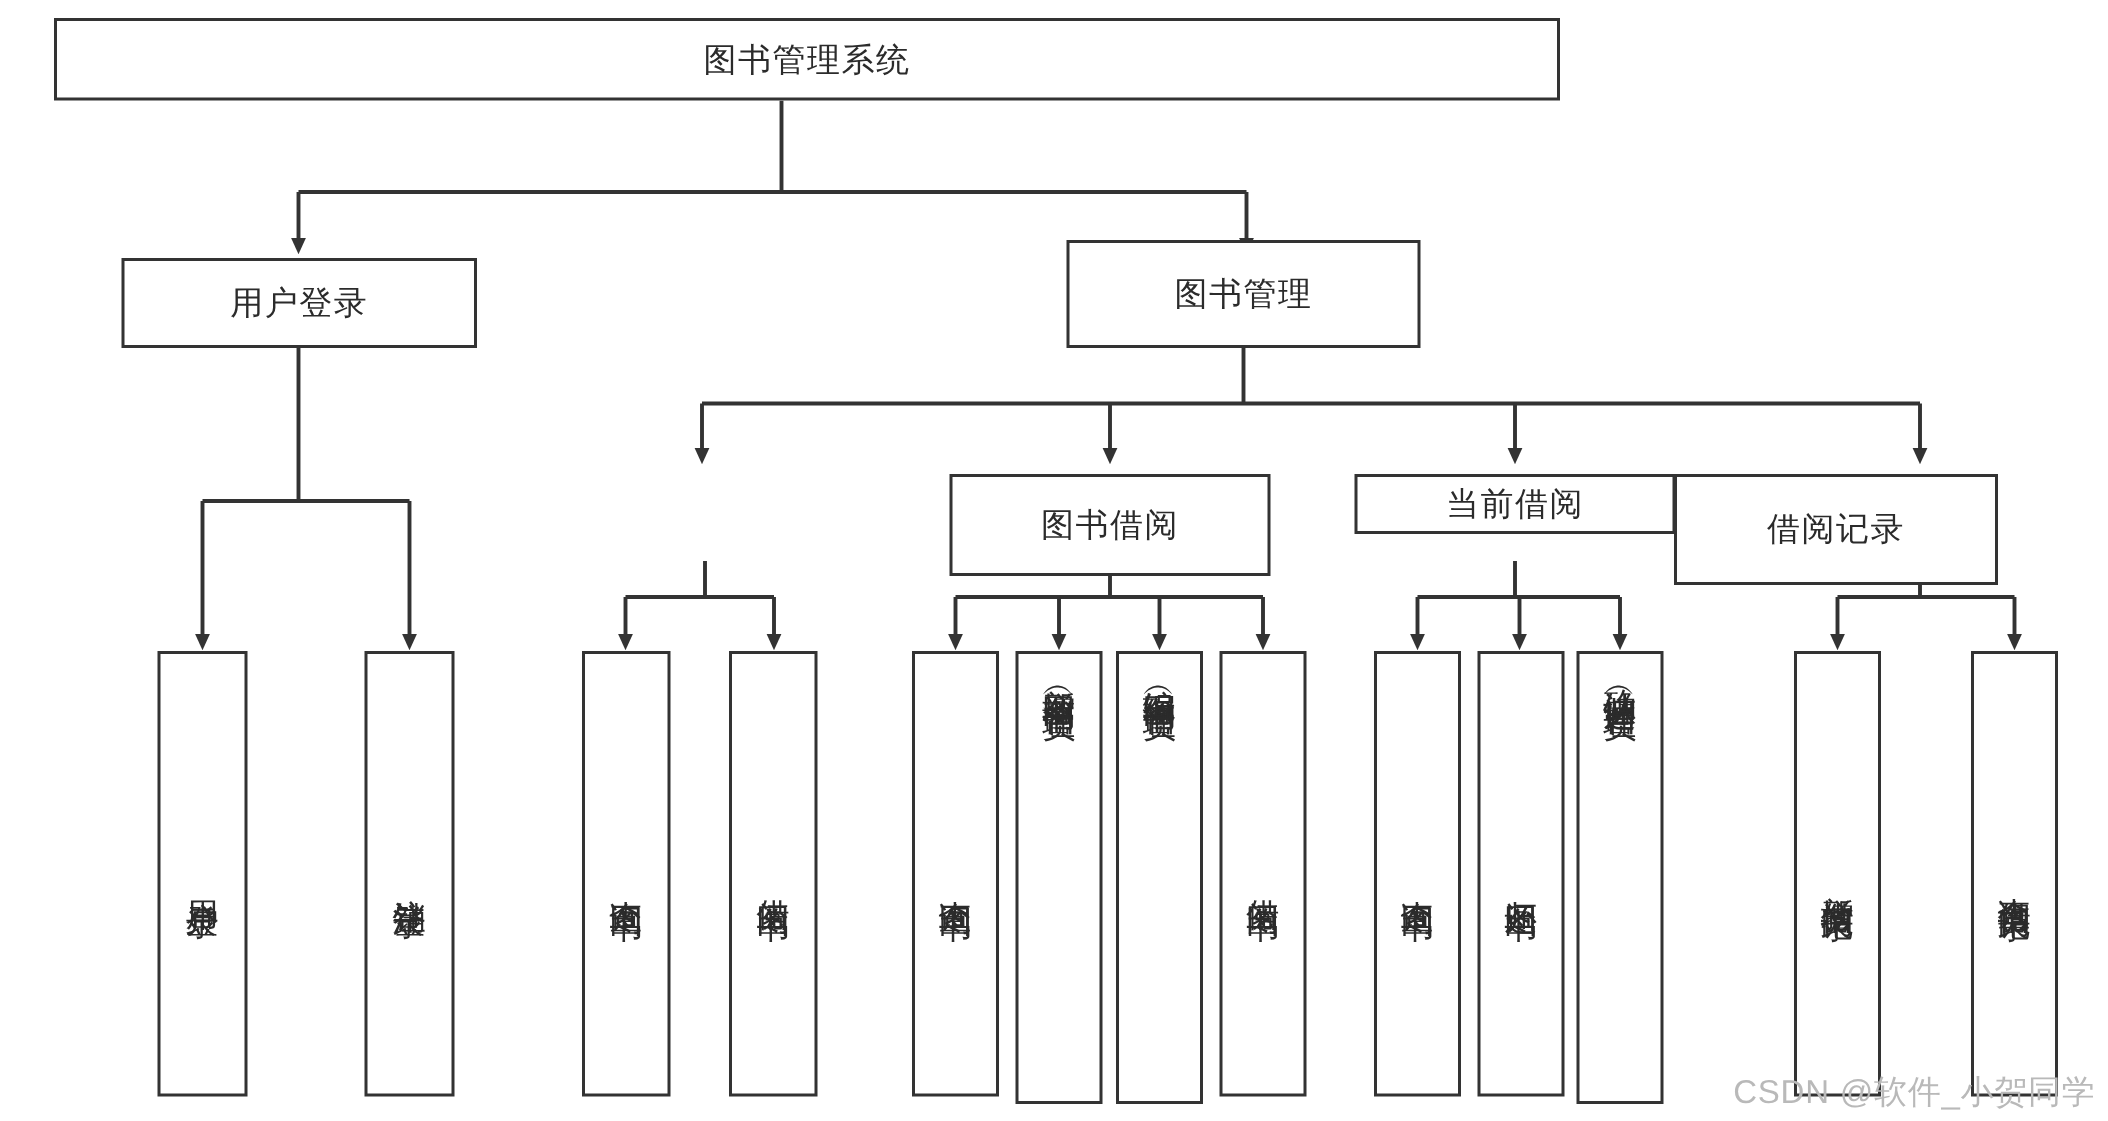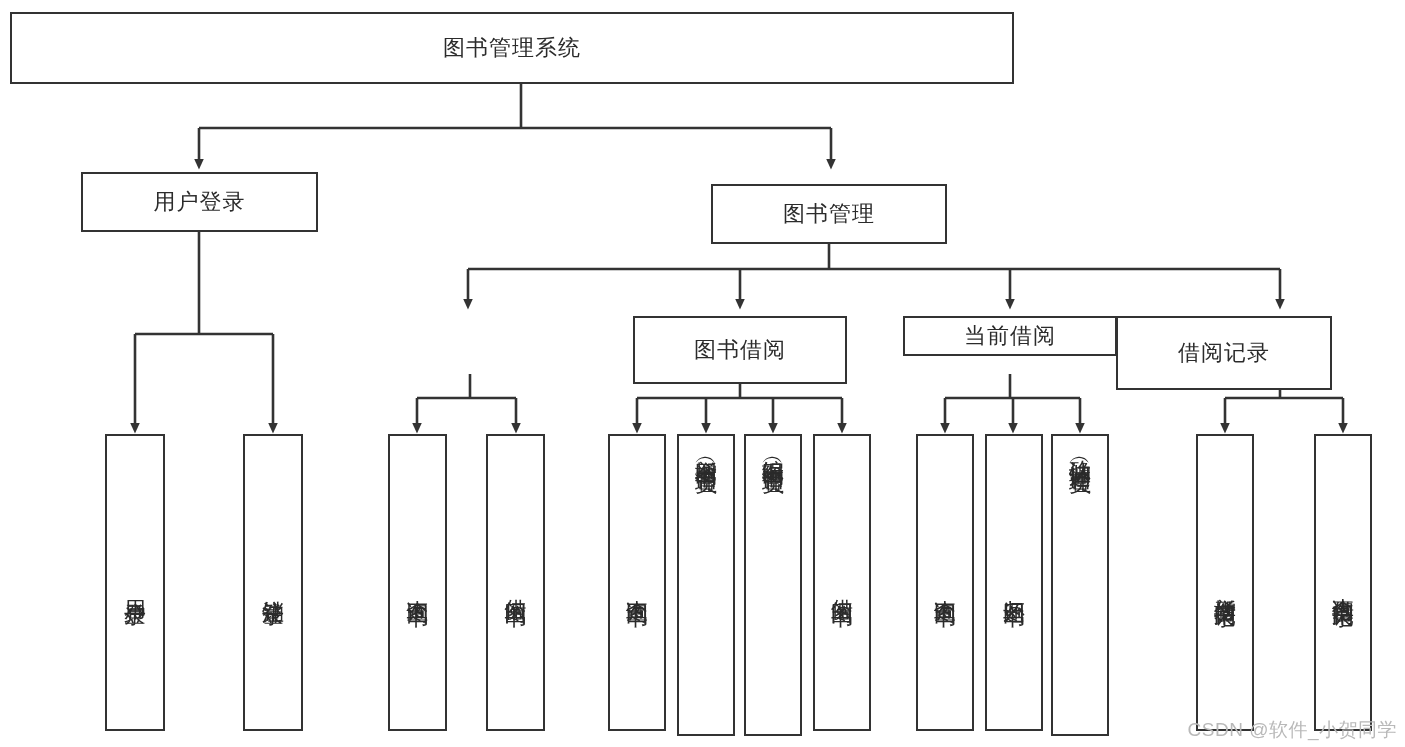--- a/index.html
+++ b/index.html
@@ -9,21 +9,21 @@
   svg#wires{position:absolute;left:0;top:0;width:1405px;height:747px;}
   .node{position:absolute;box-sizing:border-box;background:#ffffff;
         border:2.5px solid #333333;display:flex;align-items:center;
         justify-content:center;color:#2b2b2b;}
   .node.h{font-size:22px;letter-spacing:1px;}
   .node.v{font-size:22px;letter-spacing:2px;padding-top:6px;
           align-items:flex-start;}
   .node.v .vtxt{writing-mode:vertical-rl;text-orientation:upright;
                 line-height:1.08;white-space:nowrap;display:block;}
   .node.v.center{align-items:center;}
-  #watermark{position:absolute;right:8px;bottom:4px;font-size:19px;
+  #watermark{position:absolute;right:8px;bottom:4px;font-size:22px;
              color:#b9b9b9;letter-spacing:0.5px;white-space:nowrap;}
 </style>
 </head>
 <body>
 
 <div id="stage">
 
   <svg id="wires" viewBox="0 0 1405 747">
     <defs>
       <marker id="arrow" markerWidth="11" markerHeight="11" refX="1.5" refY="5" orient="auto" markerUnits="userSpaceOnUse">
@@ -67,28 +67,28 @@
       <path d="M1013,398 L1013,424" marker-end="url(#arrow)"></path>
       <path d="M1080,398 L1080,424" marker-end="url(#arrow)"></path>
 
       <path d="M1280,374 L1280,398"></path>
       <path d="M1225,398 L1343,398"></path>
       <path d="M1225,398 L1225,424" marker-end="url(#arrow)"></path>
       <path d="M1343,398 L1343,424" marker-end="url(#arrow)"></path>
     </g>
   </svg>
 
-  <div class="node h" style="left:10px;top:12px;width:1004px;height:72px;">
+  <div class="node h" style="left:36px;top:12px;width:1004px;height:55px;">
     <span>图书管理系统</span>
   </div>
 
   <div class="node h" style="left:81px;top:172px;width:237px;height:60px;">
     <span>用户登录</span>
   </div>
-  <div class="node h" style="left:711px;top:184px;width:236px;height:60px;">
+  <div class="node h" style="left:711px;top:160px;width:236px;height:72px;">
     <span>图书管理</span>
   </div>
 
   <div class="node h" style="left:633px;top:316px;width:214px;height:68px;font-family:Liberation Mono, monospace;">
     <span>图书借阅</span>
   </div>
   <div class="node h" style="left:903px;top:316px;width:214px;height:40px;">
     <span>当前借阅</span>
   </div>
   <div class="node h" style="left:1116px;top:316px;width:216px;height:74px;">

